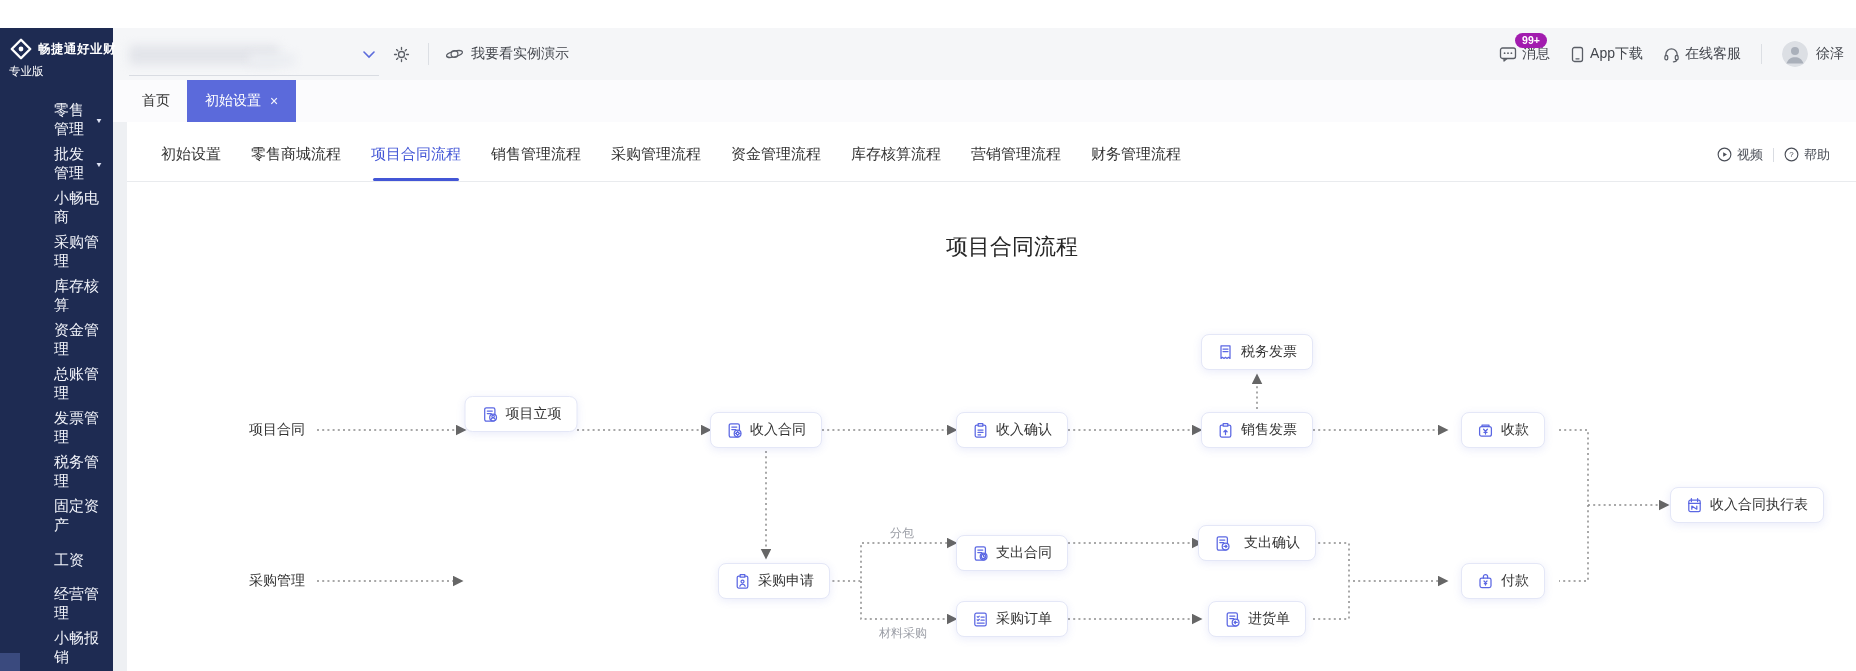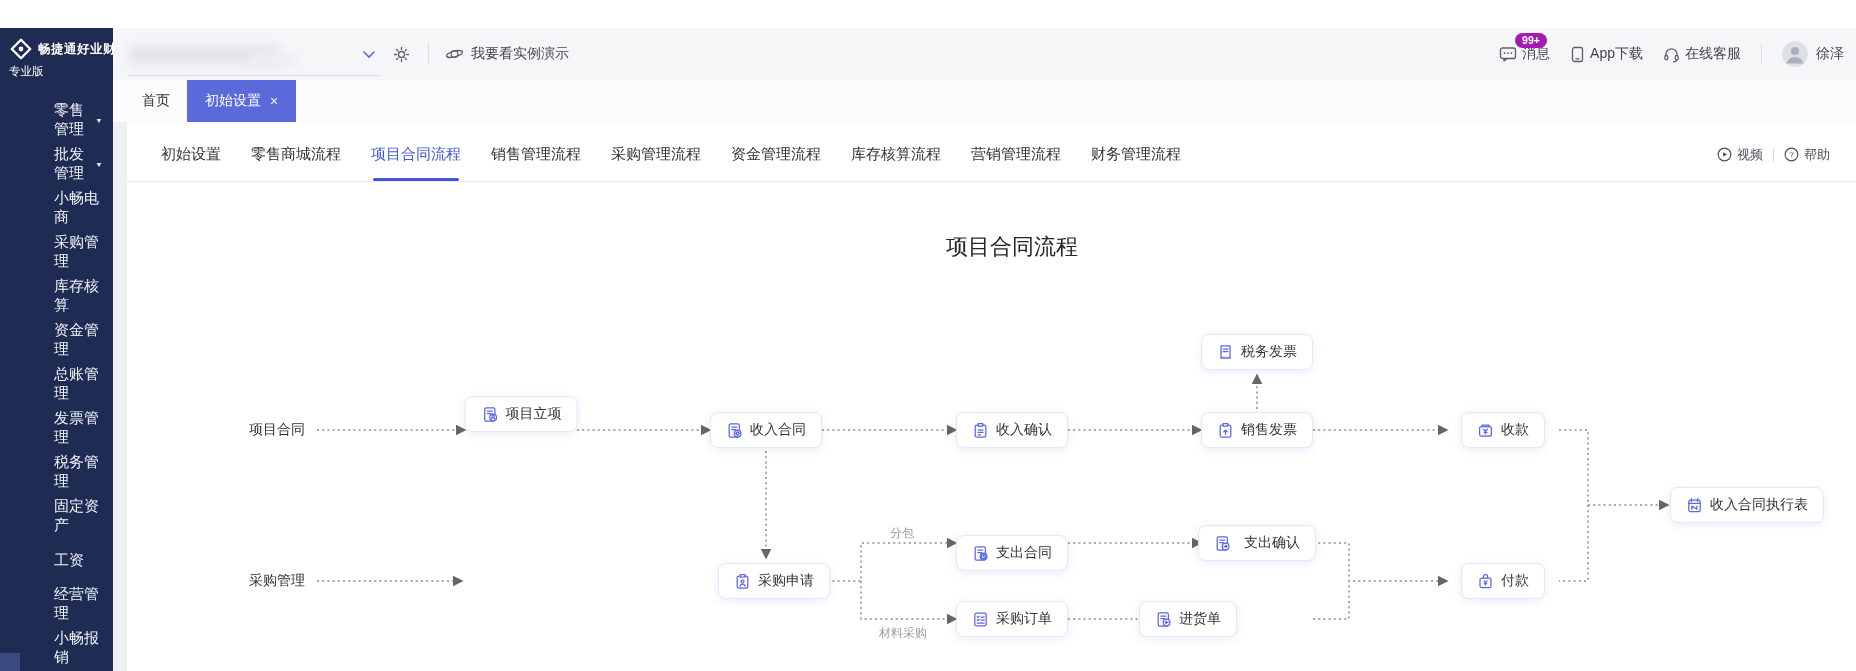--- a/index.html
+++ b/index.html
@@ -397,21 +397,21 @@
       </div>
       <div class="flow-node" style="left: 1012px; top: 619px;">
         <span class="nicon">
           <svg width="17" height="17" viewBox="0 0 17 17" fill="none" stroke="#5b67e3" stroke-width="1.25" stroke-linecap="round" stroke-linejoin="round">
             <rect x="2.8" y="2.2" width="11.4" height="12.6" rx="1.6"></rect>
             <path d="M5.2 5.6l.8.8 1.3-1.3M5.2 8.8l.8.8 1.3-1.3M9 6h3.2M9 9.2h3.2M5.2 12h7"></path>
           </svg>
         </span>
         <span>采购订单</span>
       </div>
-      <div class="flow-node" style="left: 1188px; top: 619px;">
+      <div class="flow-node" style="left: 1257px; top: 619px;">
         <span class="nicon">
           <svg width="17" height="17" viewBox="0 0 17 17" fill="none" stroke="#5b67e3" stroke-width="1.25" stroke-linecap="round" stroke-linejoin="round">
             <rect x="3.2" y="1.8" width="10.2" height="13.4" rx="1.6"></rect>
             <path d="M5.8 5h5M5.8 7.6h4"></path>
             <circle cx="11.6" cy="11.4" r="3.4" fill="#fff"></circle>
             <path d="M13.2 11.4h-3M11.4 10.2l-1.2 1.2 1.2 1.2"></path>
           </svg>
         </span>
         <span>进货单</span>
       </div>

